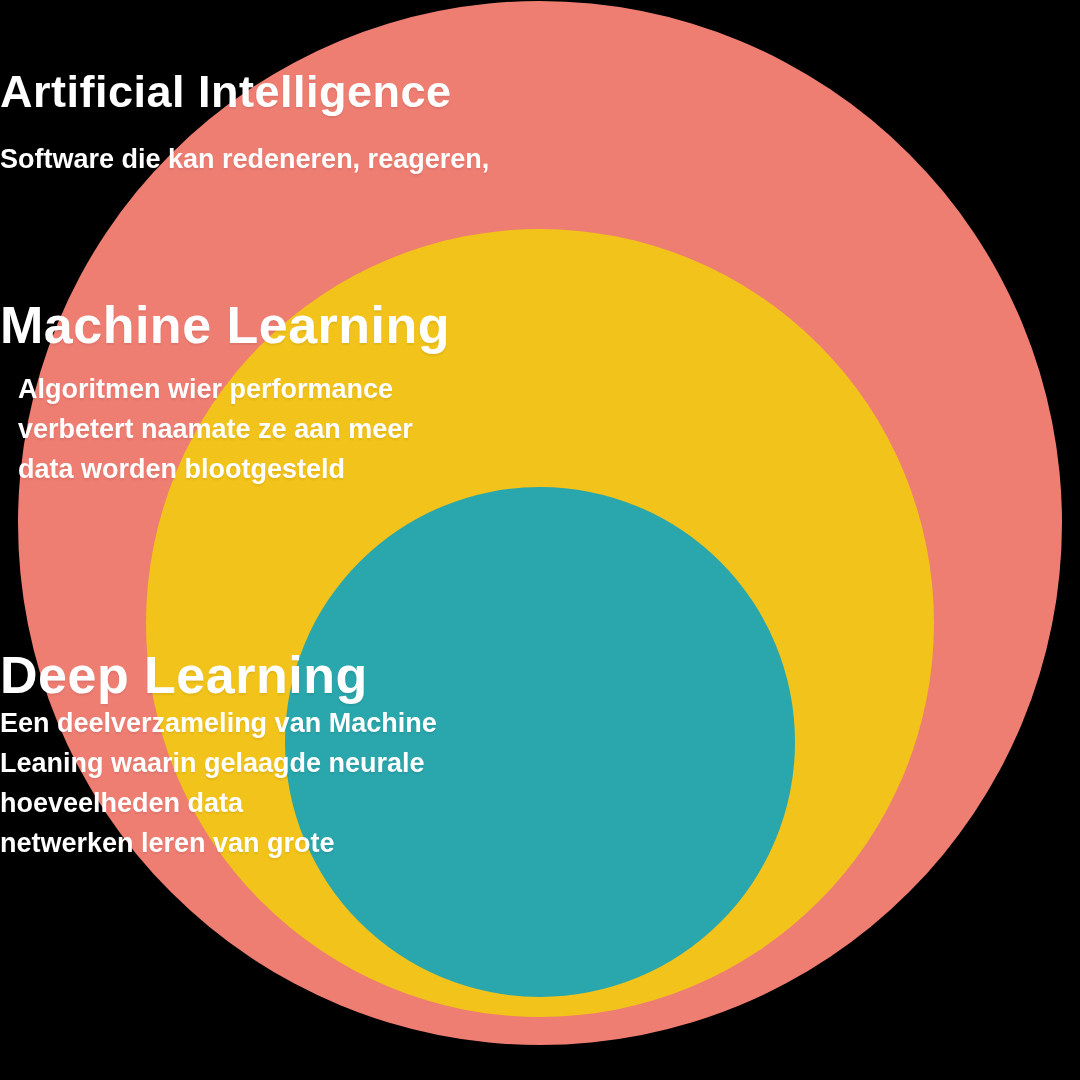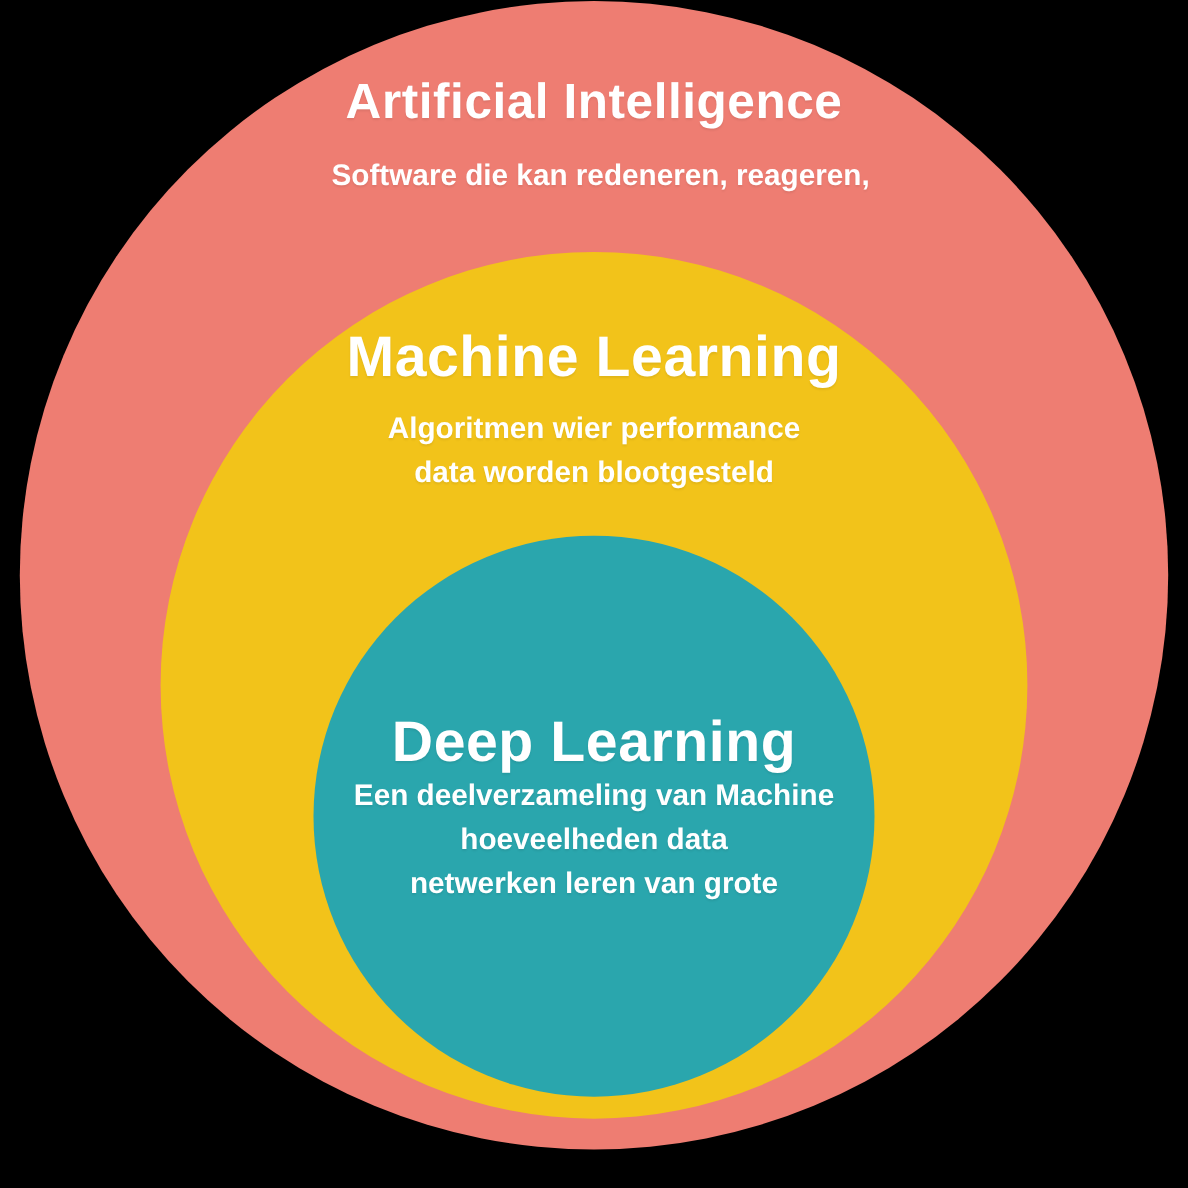--- a/index.html
+++ b/index.html
@@ -36,41 +36,41 @@
   .circle-dl {
     left: 285px;
     top: 487px;
     width: 510px;
     height: 510px;
   }
   .label-group {
     position: absolute;
     left: 0;
     width: 1080px;
-    text-align: center;
+    text-align: left;
     color: #ffffff;
     text-shadow: 0 2px 2px rgba(0,0,0,0.07);
   }
   .ring-title {
     font-weight: bold;
     letter-spacing: 0.5px;
     line-height: 1.05;
   }
   .ring-desc {
     font-weight: bold;
     font-size: 27px;
     line-height: 40px;
   }
   .ai-label { top: 68px; }
   .ai-label .ring-title { font-size: 45px; }
-  .ai-label .ring-desc { margin-top: 24px; padding-left: 12px; }
+  .ai-label .ring-desc { margin-top: 24px; }
 
   .ml-label { top: 298px; }
   .ml-label .ring-title { font-size: 52px; }
-  .ml-label .ring-desc { margin-top: 16px; }
+  .ml-label .ring-desc { margin-top: 16px; padding-left: 18px; }
 
   .dl-label { top: 648px; }
   .dl-label .ring-title { font-size: 52px; }
   .dl-label .ring-desc { }
 </style>
 </head>
 <body>
 
 <div class="canvas">
 
@@ -84,26 +84,28 @@
     <div class="ring-title">Artificial Intelligence</div>
     <div class="ring-desc">
       <div>Software die kan redeneren, reageren,</div>
     </div>
   </div>
 
   <div class="label-group ml-label">
     <div class="ring-title">Machine Learning</div>
     <div class="ring-desc">
       <div>Algoritmen wier performance</div>
+      <div>verbetert naamate ze aan meer</div>
       <div>data worden blootgesteld</div>
     </div>
   </div>
 
   <div class="label-group dl-label">
     <div class="ring-title">Deep Learning</div>
     <div class="ring-desc">
       <div>Een deelverzameling van Machine</div>
+      <div>Leaning waarin gelaagde neurale</div>
       <div>hoeveelheden data</div>
       <div>netwerken leren van grote</div>
     </div>
   </div>
 
 </div>
 
 </body></html>

